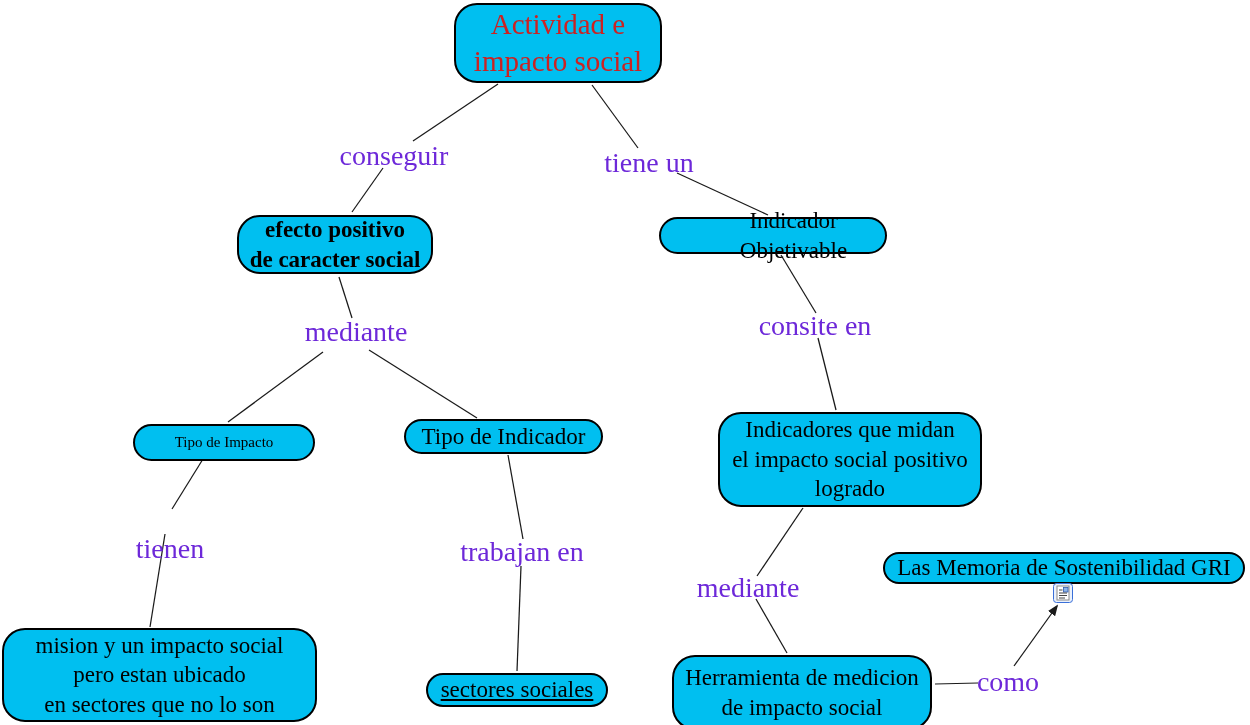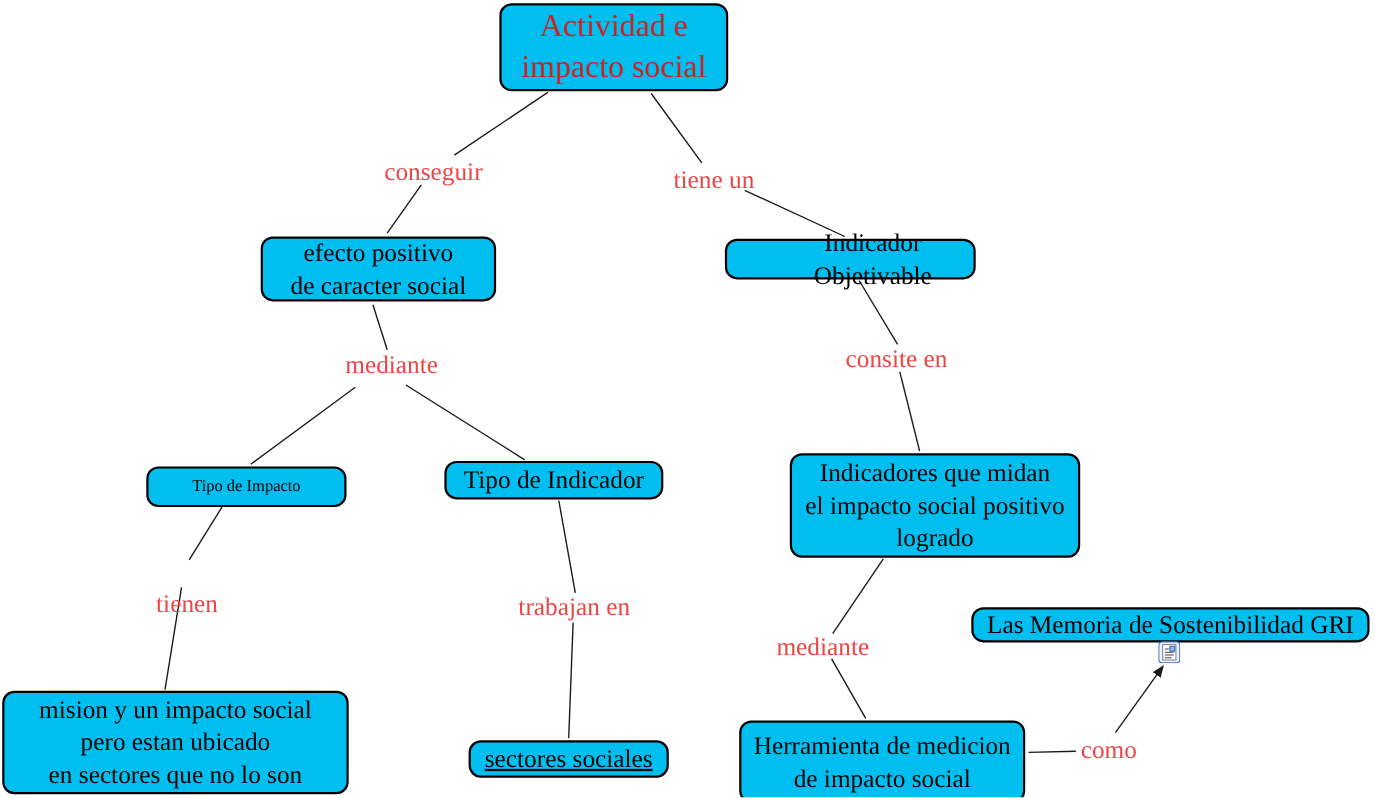--- a/index.html
+++ b/index.html
@@ -19,35 +19,35 @@
   }
   #edge-svg line {
     stroke: #1a1a1a;
     stroke-width: 1.25;
   }
   .node {
     position: absolute;
     box-sizing: border-box;
     background: #00bff0;
     border: 2px solid #000000;
-    border-radius: 11px;
+    border-radius: 23px;
     color: #000000;
     display: flex;
     align-items: center;
     justify-content: center;
     text-align: center;
     white-space: pre-line;
     line-height: 1.28;
     cursor: default;
   }
   .link-label {
     position: absolute;
     transform: translate(-50%, -50%);
-    font-size: 23px;
-    color: #ef4444;
+    font-size: 28px;
+    color: #6d28d9;
     white-space: nowrap;
     line-height: 1;
   }
   .resource-icon {
     position: absolute;
     width: 20px;
     height: 20px;
   }
 </style>
 </head>
@@ -76,21 +76,21 @@
       <line x1="818" y1="338" x2="836" y2="410"></line>
       <line x1="803" y1="508" x2="757" y2="576"></line>
       <line x1="756" y1="599" x2="787" y2="653"></line>
       <line x1="935" y1="684" x2="978" y2="683"></line>
       <line x1="1014" y1="666" x2="1057" y2="606" marker-end="url(#arrowhead)"></line>
     </svg>
 
   <div id="nodes-layer">
       <div class="node" style="left: 454px; top: 3px; width: 208px; height: 80px; font-size: 29px; color: rgb(204, 34, 34);">Actividad e
 impacto social</div>
-      <div class="node" style="left: 237px; top: 215px; width: 214px; height: 59px; font-size: 23px;">efecto positivo
+      <div class="node" style="left: 237px; top: 215px; width: 196px; height: 59px; font-size: 23px; font-weight: bold;">efecto positivo
 de caracter social</div>
       <div class="node" style="left: 659px; top: 217px; width: 228px; height: 37px; font-size: 23px; padding-left: 41px;">Indicador Objetivable</div>
       <div class="node" style="left: 133px; top: 424px; width: 182px; height: 37px; font-size: 15px;">Tipo de Impacto</div>
       <div class="node" style="left: 404px; top: 419px; width: 199px; height: 35px; font-size: 23px;">Tipo de Indicador</div>
       <div class="node" style="left: 718px; top: 412px; width: 264px; height: 95px; font-size: 23px;">Indicadores que midan
 el impacto social positivo
 logrado</div>
       <div class="node" style="left: 2px; top: 628px; width: 315px; height: 94px; font-size: 23px;">mision y un impacto social
 pero estan ubicado
 en sectores que no lo son</div>

